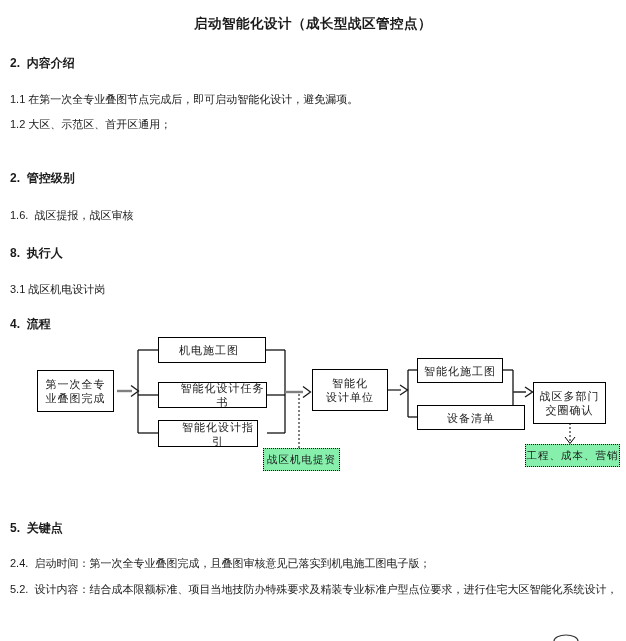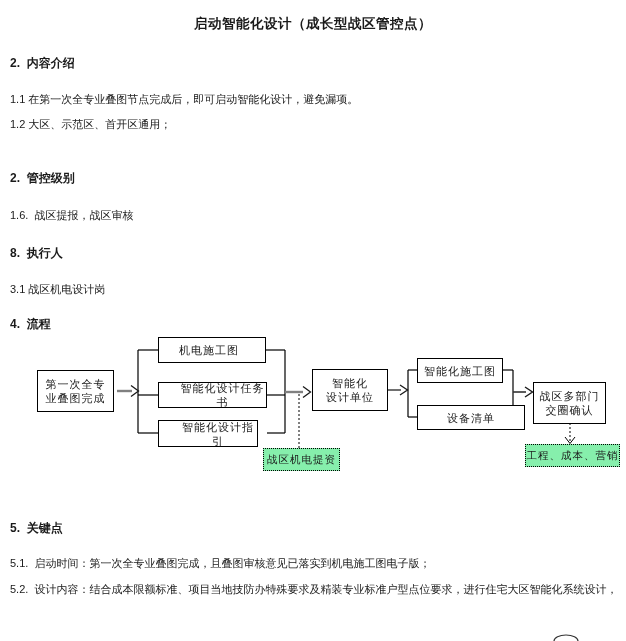--- a/index.html
+++ b/index.html
@@ -53,21 +53,21 @@
 
   <div class="line heading" style="top:171px">2.  管控级别</div>
   <div class="line" style="top:208px">1.6.  战区提报，战区审核</div>
 
   <div class="line heading" style="top:246px">8.  执行人</div>
   <div class="line" style="top:282px">3.1 战区机电设计岗</div>
 
   <div class="line heading" style="top:317px">4.  流程</div>
 
   <div class="line heading" style="top:521px">5.  关键点</div>
-  <div class="line" style="top:556px">5.1.  启动时间：第一次全专业叠图完成，且叠图审核意见已落实到机电施工图电子版；</div>
+  <div class="line" style="top:556px">2.4.  启动时间：第一次全专业叠图完成，且叠图审核意见已落实到机电施工图电子版；</div>
   <div class="line" style="top:582px">5.2.  设计内容：结合成本限额标准、项目当地技防办特殊要求及精装专业标准户型点位要求，进行住宅大区智能化系统设计，</div>
 
   <svg class="overlay" width="626" height="641" viewBox="0 0 626 641">
 
     <path d="M138,350 V433" stroke="#000" stroke-width="1.2" fill="none"></path>
     <path d="M138,350 H158" stroke="#000" stroke-width="1.2" fill="none"></path>
     <path d="M138,395 H158" stroke="#000" stroke-width="1.2" fill="none"></path>
     <path d="M138,433 H158" stroke="#000" stroke-width="1.2" fill="none"></path>
     <path d="M266,350 H285" stroke="#000" stroke-width="1.2" fill="none"></path>
     <path d="M267,395 H285" stroke="#000" stroke-width="1.2" fill="none"></path>

